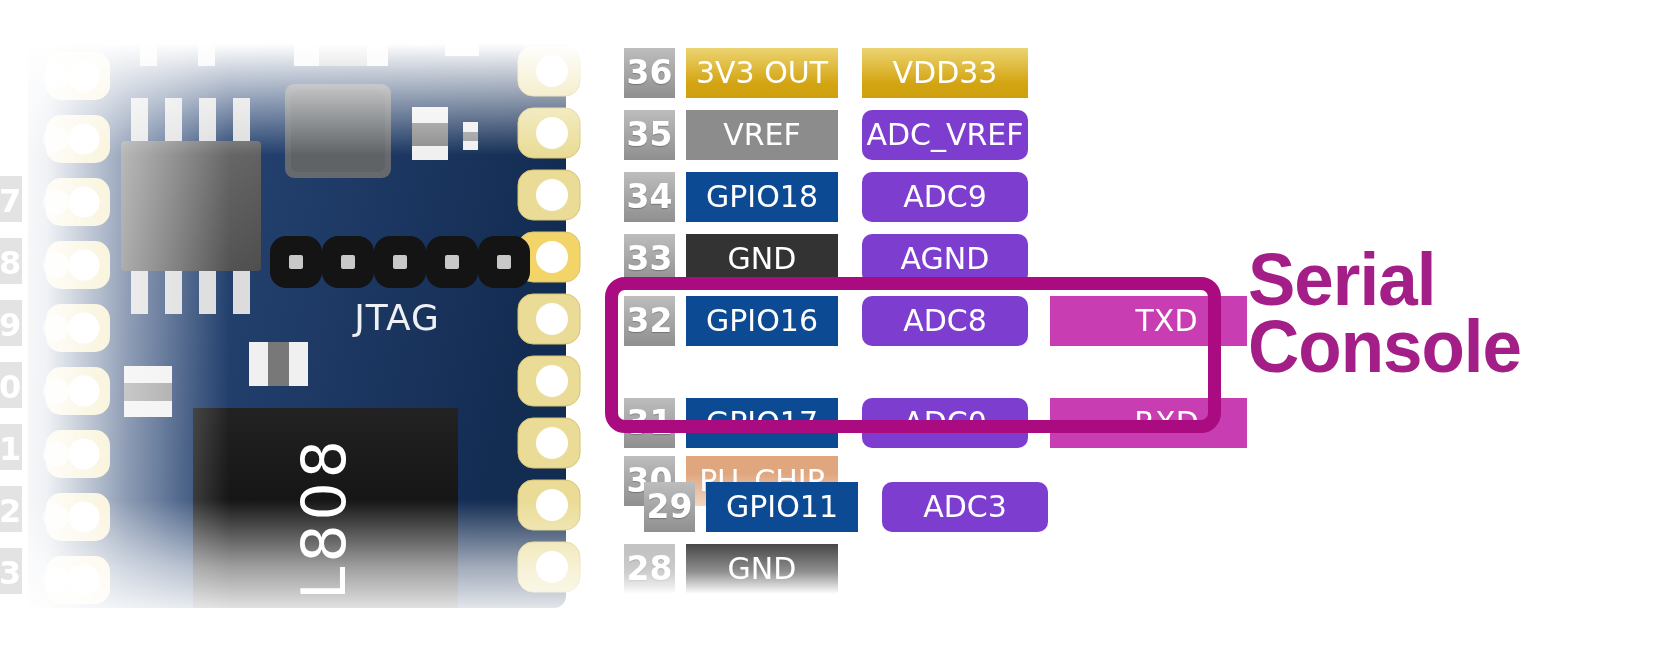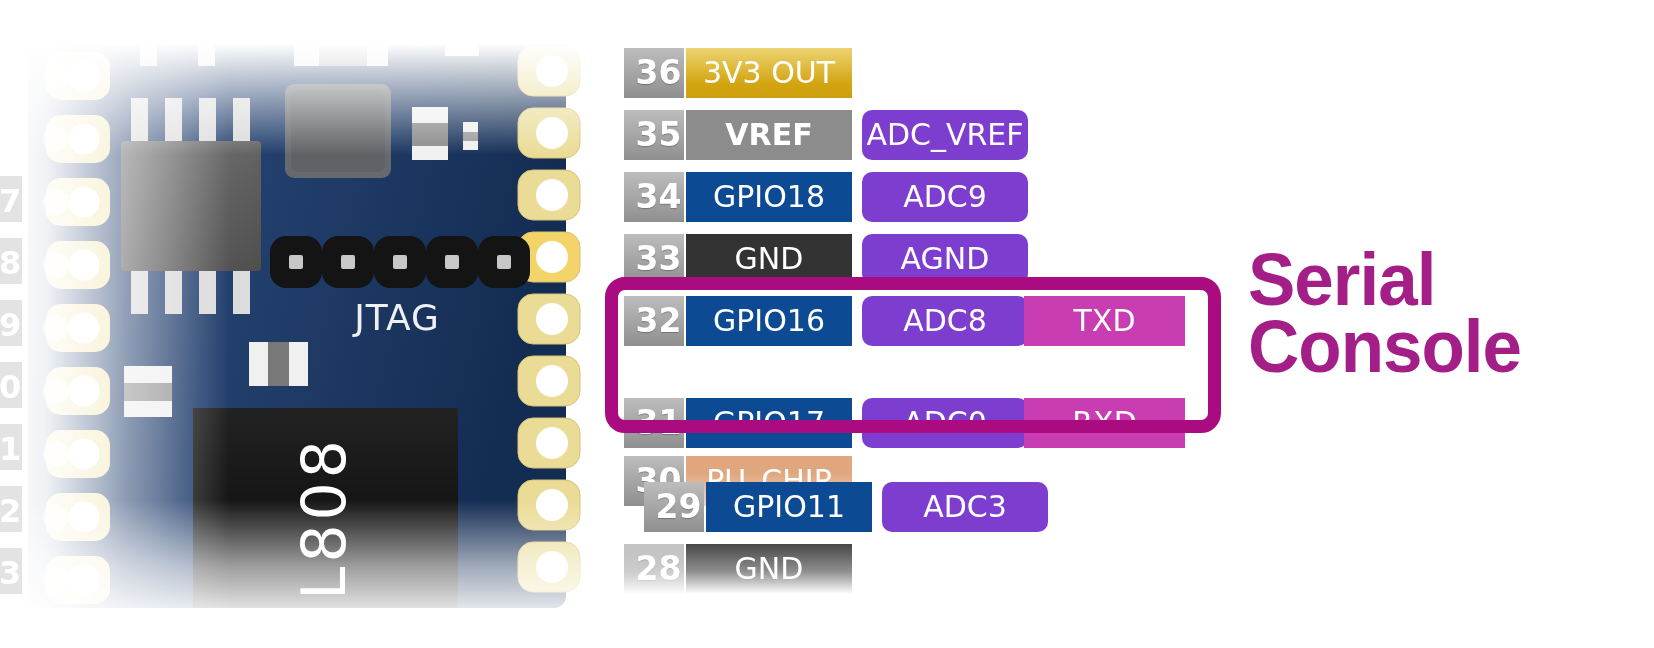--- a/index.html
+++ b/index.html
@@ -11,31 +11,30 @@
   .board-wrap{position:absolute;left:0;top:0;width:600px;height:648px;}
 
   
   .pin-rows{position:absolute;left:0;top:0;width:100%;height:100%;}
   .pin-row{position:absolute;left:624px;width:600px;height:50px;}
   .pin-num{
     position:absolute;left:0;top:0;width:51px;height:50px;
     background:linear-gradient(to bottom,#bdbdbd,#8f8f8f);
     color:#fff;font-weight:bold;font-size:33px;line-height:50px;text-align:center;
     text-shadow:0 1px 1px rgba(0,0,0,.25);
-    padding-left:9px;
   }
   .pin-block{
     position:absolute;top:0;height:50px;color:#fff;font-size:30px;line-height:50px;
     text-align:center;white-space:nowrap;
   }
-  .pin-block.name{left:62px;width:166px;}
+  .pin-block.name{left:62px;width:152px;}
   .pin-block.alt{left:238px;width:166px;}
-  .pin-block.func{left:400px;width:161px;}
+  .pin-block.func{left:426px;width:161px;padding-left:36px;}
   .style-power{background:linear-gradient(to bottom,#ecd472 0%,var(--power-gold) 70%,#cfa00e 100%);}
-  .style-ref{background:var(--ref-gray);font-weight:bold;}
+  .style-ref{background:var(--ref-gray);}
   .style-gpio{background:var(--gpio-blue);}
   .style-ground{background:var(--ground-dark);}
   .style-adc{background:var(--adc-purple);border-radius:10px;}
   .style-pu{background:var(--pu-tan);}
   .style-serial{background:var(--serial-magenta);}
   .fade-full{
     -webkit-mask-image:linear-gradient(to bottom,rgba(0,0,0,.9) 0%,rgba(0,0,0,.55) 55%,rgba(0,0,0,0) 100%);
     mask-image:linear-gradient(to bottom,rgba(0,0,0,.9) 0%,rgba(0,0,0,.55) 55%,rgba(0,0,0,0) 100%);
   }
   .fade-partial{
@@ -227,20 +226,21 @@
           <rect x="-18" y="548" width="40" height="46" fill="#c8c8c8"></rect>
           <text x="10" y="584" text-anchor="middle" font-size="32" font-weight="bold" fill="#ffffff" font-family="DejaVu Sans, sans-serif">3</text>
         </g>
     </svg>
   </div>
 
   <div class="pin-rows" id="pin-rows">
       <div class="pin-row" style="top: 48px;">
         <div class="pin-num">36</div>
         <div class="pin-block name style-power">3V3 OUT</div>
+        <div class="pin-block alt style-power">VDD33</div>
       </div>
       <div class="pin-row" style="top: 110px;">
         <div class="pin-num">35</div>
         <div class="pin-block name style-ref">VREF</div>
         <div class="pin-block alt style-adc">ADC_VREF</div>
       </div>
       <div class="pin-row" style="top: 172px;">
         <div class="pin-num">34</div>
         <div class="pin-block name style-gpio">GPIO18</div>
         <div class="pin-block alt style-adc">ADC9</div>

